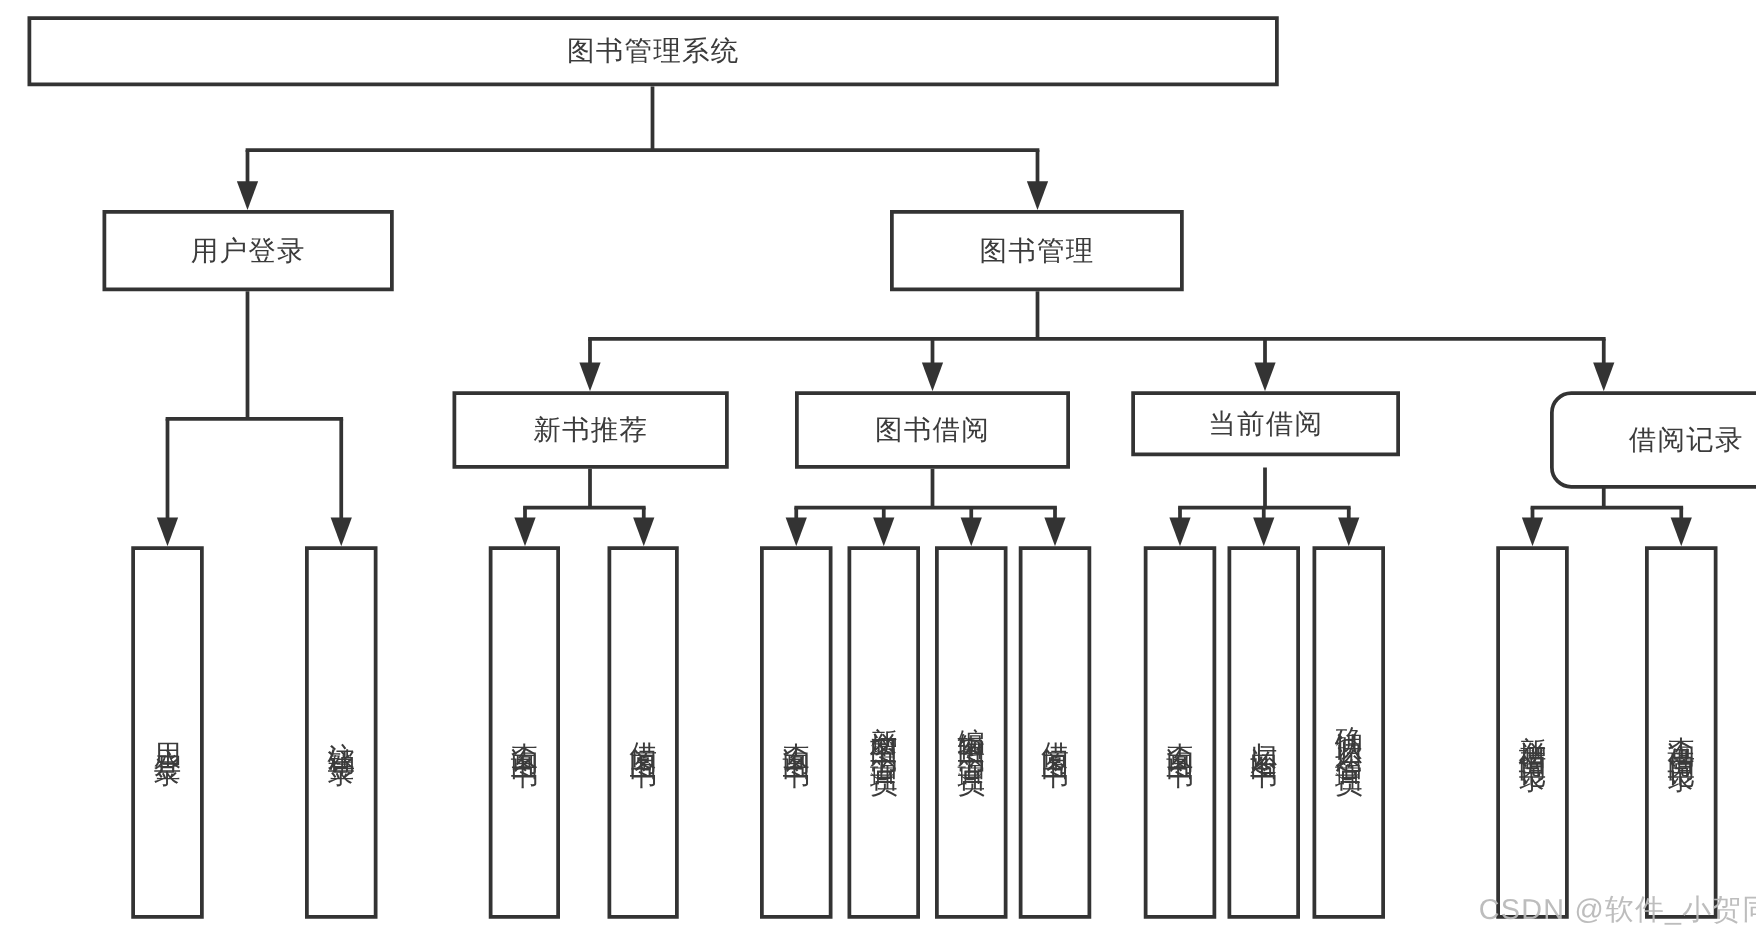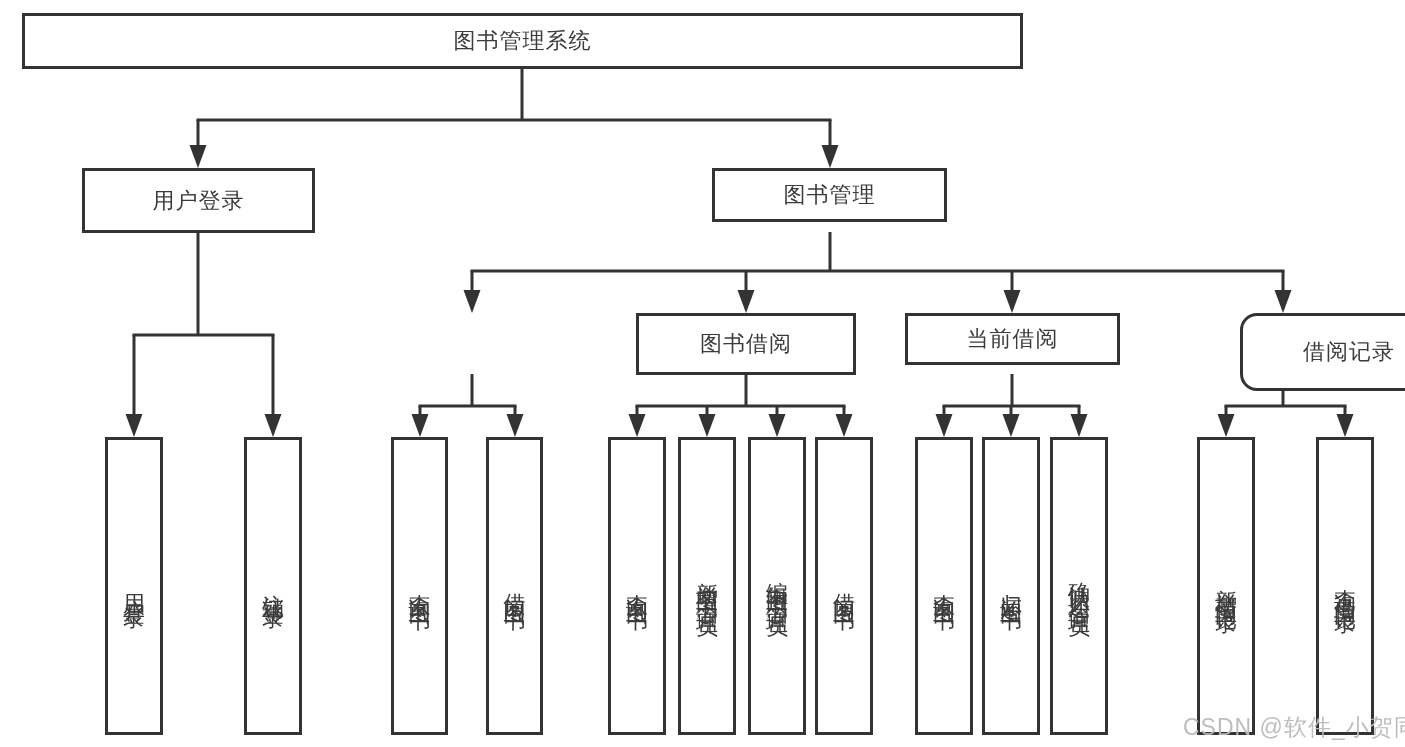--- a/index.html
+++ b/index.html
@@ -45,21 +45,21 @@
   .leaf .vtext {
     writing-mode: vertical-rl;
     text-orientation: mixed;
     letter-spacing: 5px;
     line-height: 1;
     text-align: center;
   }
   
   #n-root        { left: 22px;   top: 13px;  width: 1001px; height: 56px; }
   #n-user-login  { left: 82px;   top: 168px; width: 233px;  height: 65px; }
-  #n-book-mgmt   { left: 712px;  top: 168px; width: 235px;  height: 54px; }
+  #n-book-mgmt   { left: 712px;  top: 168px; width: 235px;  height: 65px; }
   #n-new-rec     { left: 362px;  top: 313px; width: 221px;  height: 62px; }
   #n-book-borrow { left: 636px;  top: 313px; width: 220px;  height: 62px; text-align: right; }
   #n-current     { left: 905px;  top: 313px; width: 215px;  height: 52px; }
   #n-records     { left: 1240px; top: 313px; width: 218px;  height: 78px; border-radius: 17px; }
   
   #n-a1 { left: 105px;  width: 58px; }
   #n-a2 { left: 244px;  width: 58px; }
   #n-b1 { left: 391px;  width: 57px; }
   #n-b2 { left: 486px;  width: 57px; }
   #n-c1 { left: 608px;  width: 58px; }
@@ -155,20 +155,23 @@
 
   <div class="node hnode" id="n-root">
     <span>图书管理系统</span>
   </div>
   <div class="node hnode" id="n-user-login">
     <span>用户登录</span>
   </div>
   <div class="node hnode" id="n-book-mgmt">
     <span>图书管理</span>
   </div>
+  <div class="node hnode" id="n-new-rec">
+    <span>新书推荐</span>
+  </div>
   <div class="node hnode" id="n-book-borrow">
     <span>图书借阅</span>
   </div>
   <div class="node hnode" id="n-current">
     <span>当前借阅</span>
   </div>
   <div class="node hnode" id="n-records">
     <span>借阅记录</span>
   </div>
 

